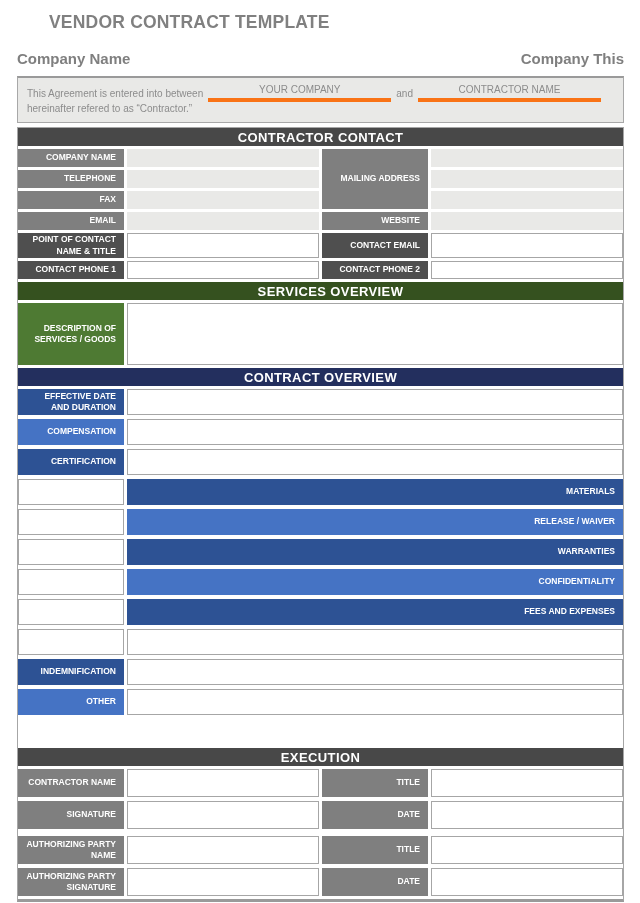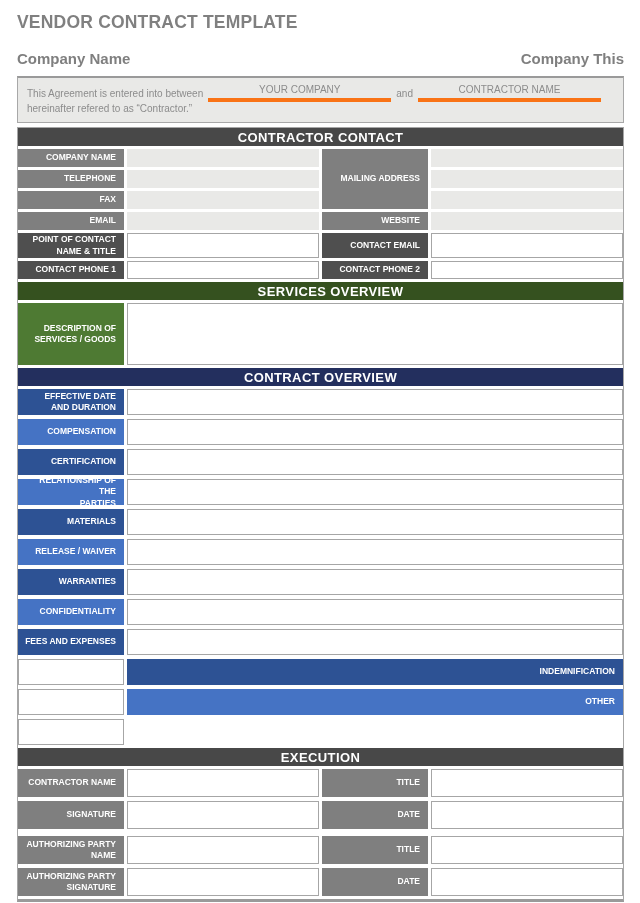--- a/index.html
+++ b/index.html
@@ -10,20 +10,21 @@
     overflow: hidden;
   }
   .content { margin-left: 17px; width: 607px; }
 
   .page-title {
     margin-top: 12px;
     color: #808080;
     font-size: 17.5px;
     font-weight: bold;
     letter-spacing: 0.2px;
+    margin-left: 32px;
   }
   .company-row {
     display: flex;
     justify-content: space-between;
     align-items: baseline;
     margin-top: 17px;
     color: #7f7f7f;
     font-size: 15px;
     font-weight: bold;
   }
@@ -182,22 +183,20 @@
 
     <div class="bar bar-navy">CONTRACT OVERVIEW</div>
     <div class="grid2 contract-grid">
       <div class="cell-label bg-bluedark">EFFECTIVE DATE
 AND DURATION</div>
       <div class="cell-input"></div>
       <div class="cell-label bg-bluelight">COMPENSATION</div>
       <div class="cell-input"></div>
       <div class="cell-label bg-bluedark">CERTIFICATION</div>
       <div class="cell-input"></div>
-      <div class="cell-label bg-bluelight">RELATIONSHIP OF THE
-PARTIES</div>
       <div class="cell-input"></div>
       <div class="cell-label bg-bluedark">MATERIALS</div>
       <div class="cell-input"></div>
       <div class="cell-label bg-bluelight">RELEASE / WAIVER</div>
       <div class="cell-input"></div>
       <div class="cell-label bg-bluedark">WARRANTIES</div>
       <div class="cell-input"></div>
       <div class="cell-label bg-bluelight">CONFIDENTIALITY</div>
       <div class="cell-input"></div>
       <div class="cell-label bg-bluedark">FEES AND EXPENSES</div>

